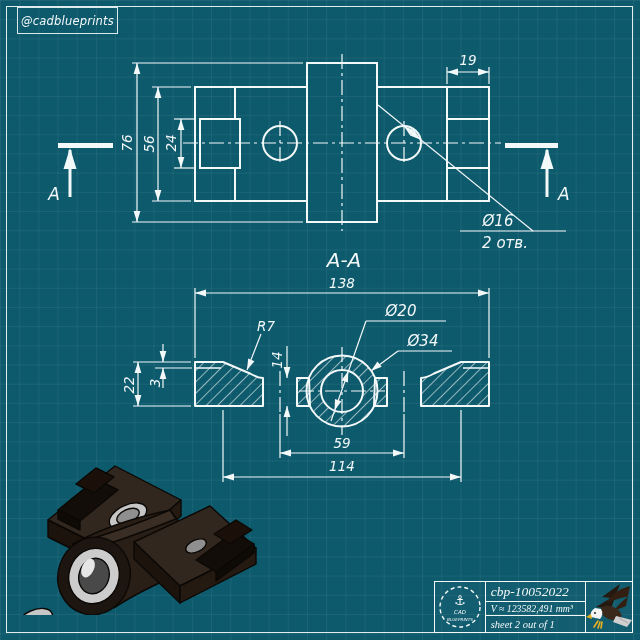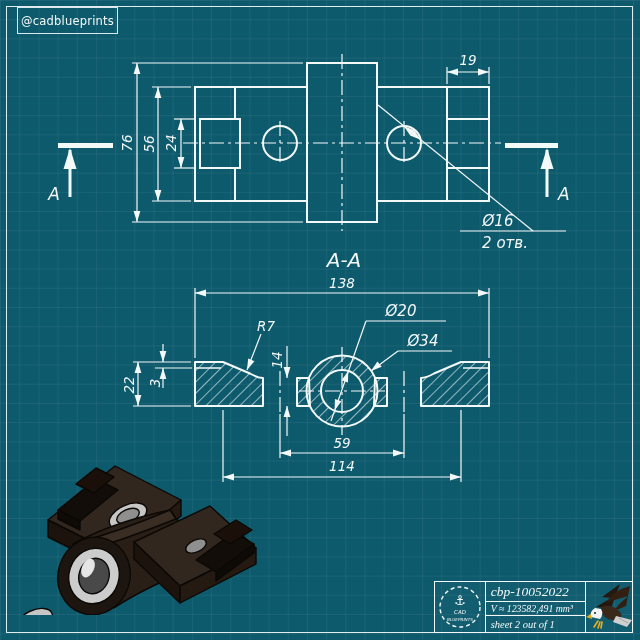--- a/index.html
+++ b/index.html
@@ -13,21 +13,21 @@
     font-family:"DejaVu Sans", sans-serif;
   }
   .frame{
     position:absolute;left:6px;top:6px;right:7px;bottom:7px;
     border:1.5px solid rgba(243,248,249,0.92);
   }
   .watermark-box{
     position:absolute;left:17px;top:7px;width:99px;height:25px;
     border:1.2px solid rgba(243,248,249,0.9);
     display:flex;align-items:center;justify-content:center;
-    color:#f3f8f9;font-size:11.5px;letter-spacing:0.2px;
+    color:#f3f8f9;font-style:italic;font-size:11.5px;letter-spacing:0.2px;
   }
   svg text{
     fill:#f3f8f9;font-family:"DejaVu Sans", sans-serif;font-style:italic;
   }
   .drawing{position:absolute;left:0;top:0;}
   .part3d{position:absolute;left:18px;top:440px;}
   .title-block{
     position:absolute;left:434px;top:581px;width:199px;height:52px;
     border:1.6px solid #f3f8f9;display:flex;color:#f3f8f9;box-sizing:border-box;
     background:rgba(255,255,255,0.02);

